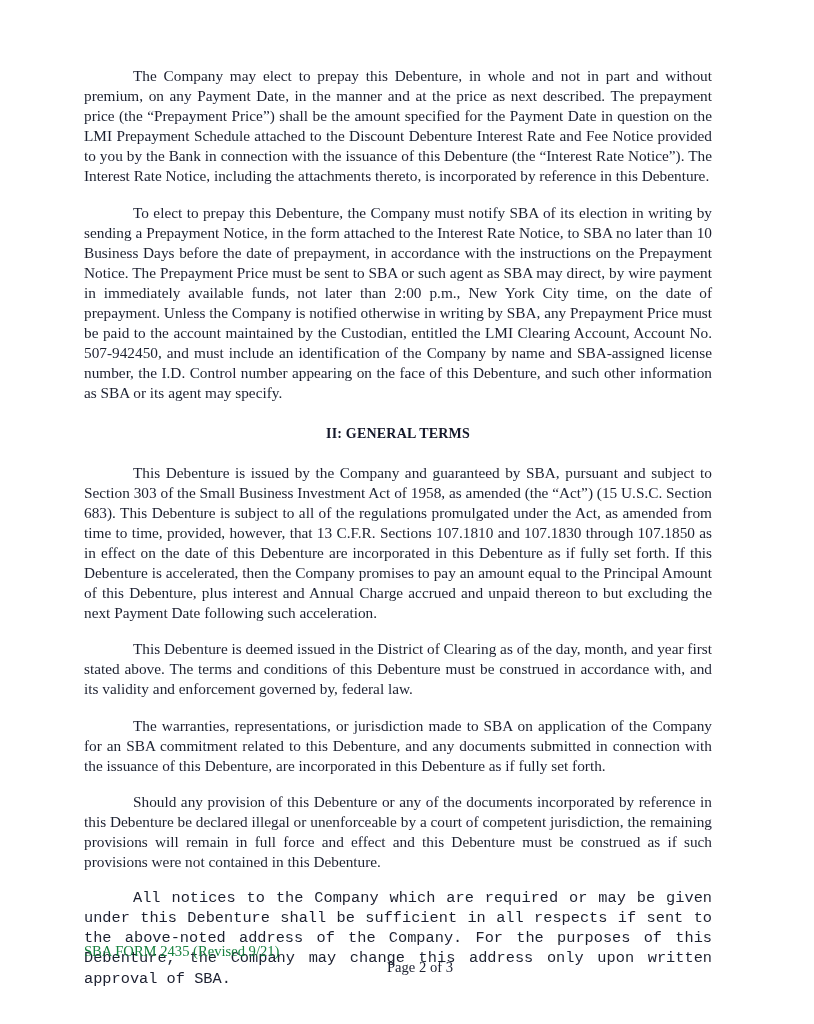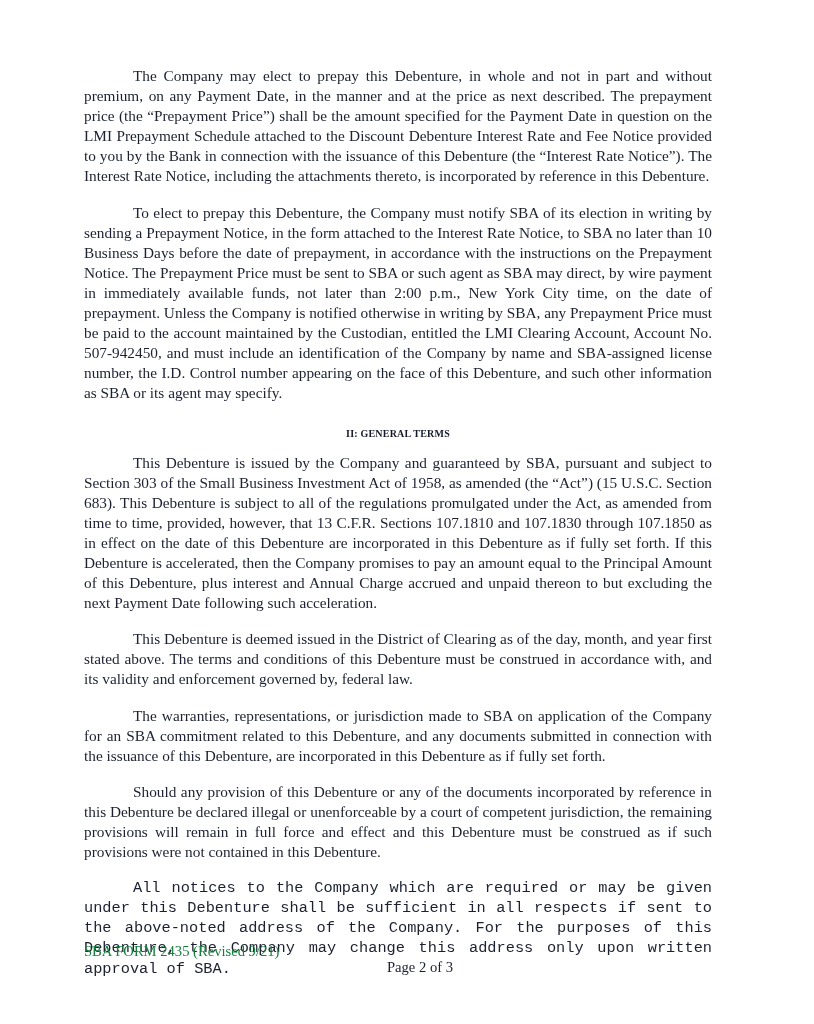--- a/index.html
+++ b/index.html
@@ -36,22 +36,22 @@
     color: #1c2030;
     -webkit-font-smoothing: antialiased;
   }
 
   p.para:last-of-type {
     margin-bottom: 0;
     font-family: Liberation Mono, monospace;
   }
 
   h2.section-heading {
-    margin: 20px 0 9px 0;
-    font-size: 10px;
+    margin: 20px 0 19px 0;
+    font-size: 14px;
     line-height: 20px;
     font-weight: bold;
     text-align: center;
     text-indent: 0;
     letter-spacing: 0.2px;
     color: #14182a;
   }
 
   .footer {
     position: absolute;

